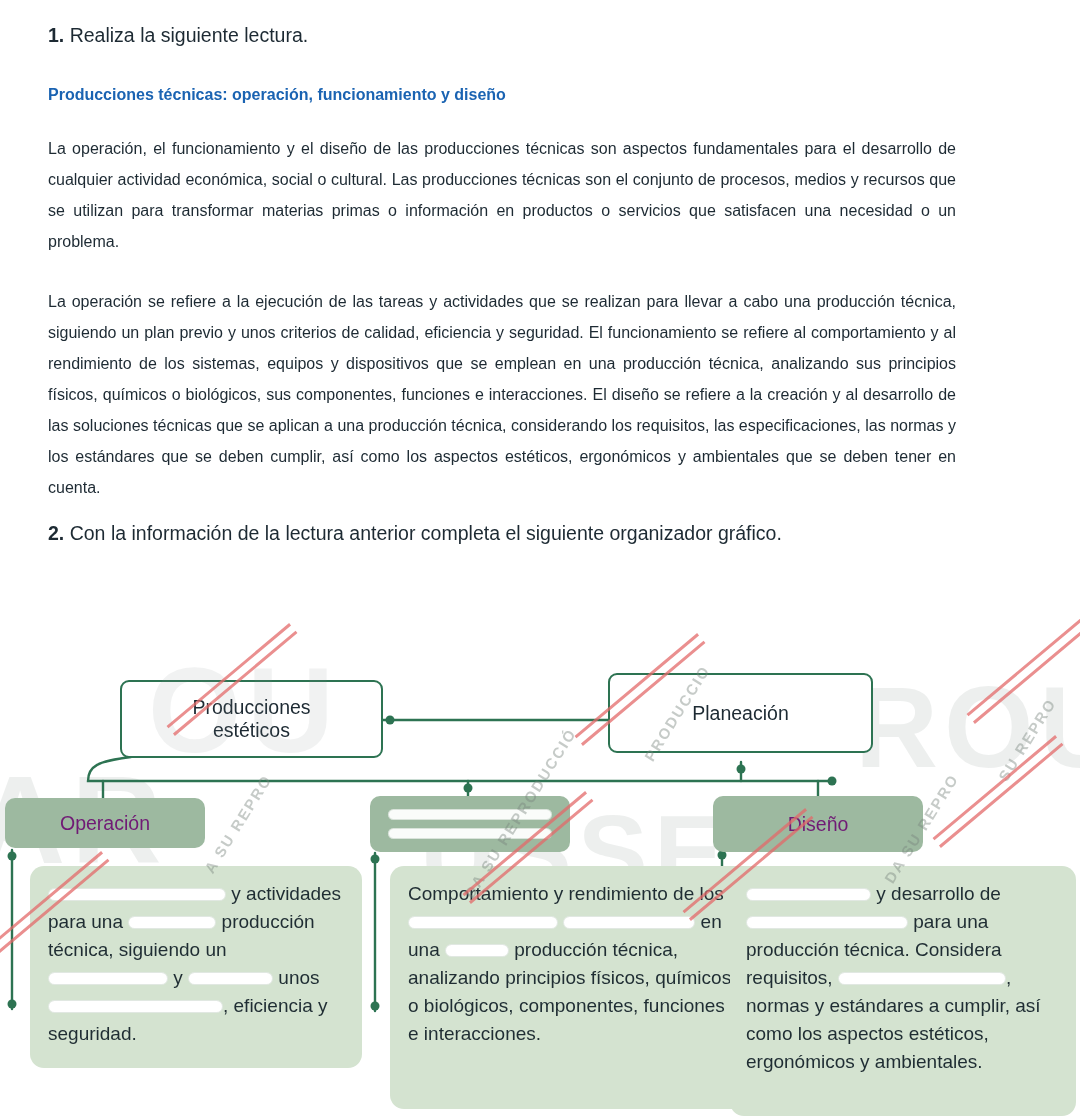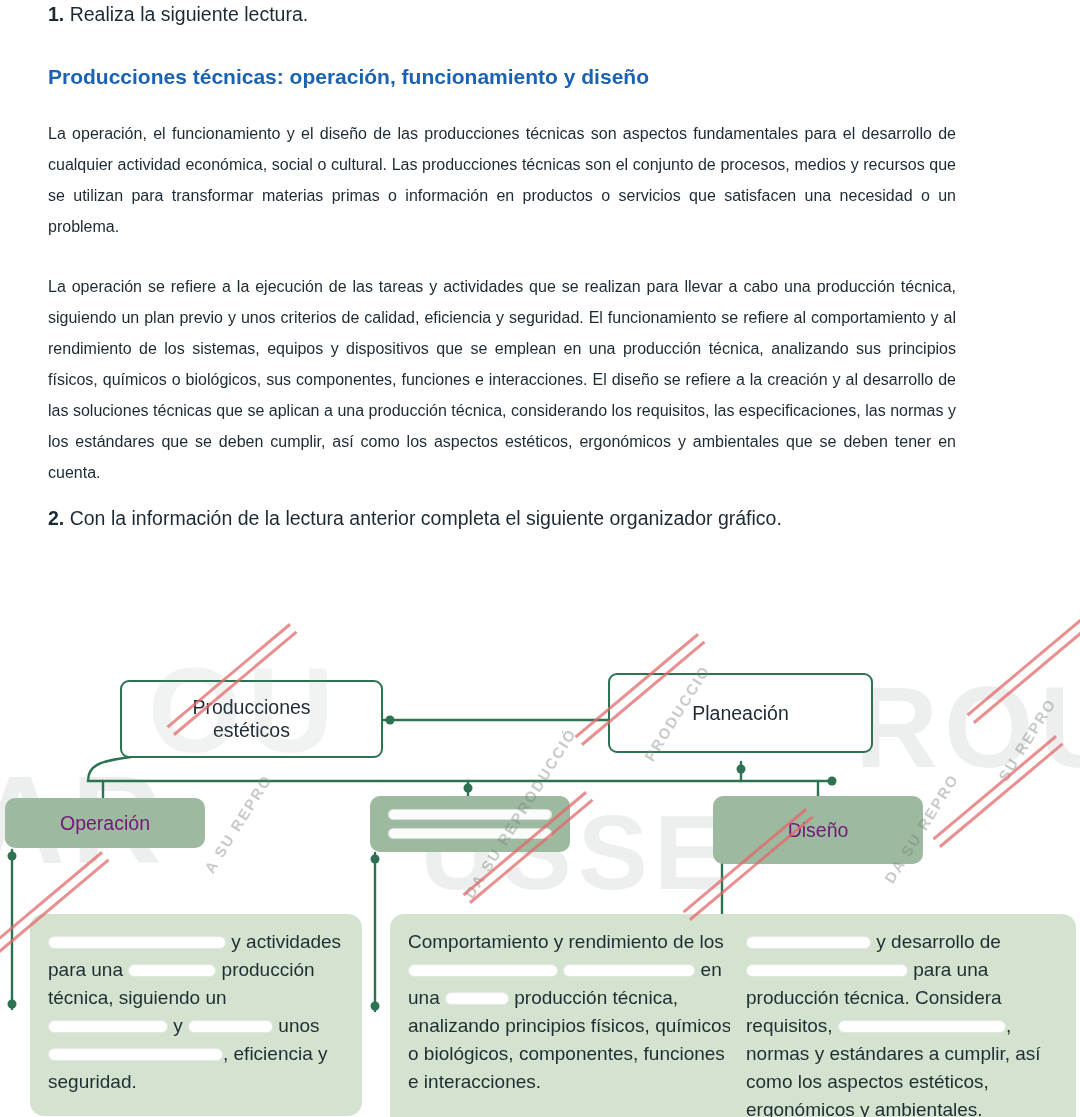--- a/index.html
+++ b/index.html
@@ -1,40 +1,40 @@
 <!DOCTYPE html>
 <html style="--title_blue: #1a63b2; --line_green: #2d7352; --node_fill: #9db9a0; --detail_fill: #d4e3d0; --text_dark: #1d2a33; --red_mark: #e36b6b;"><head>
 <meta charset="utf-8">
 <style>
   *{margin:0;padding:0;box-sizing:border-box;}
   html,body{background:#ffffff;}
   .page{position:relative;width:1080px;height:1117px;background:#fff;overflow:hidden;
         font-family:"Liberation Sans",sans-serif;color:var(--text_dark,#1d2a33);}
-  .content{padding:1px 124px 0 48px;}
+  .content{padding:22px 124px 0 48px;}
   .instr{font-size:19.5px;line-height:27px;}
   .instr strong{font-weight:700;}
-  .title{margin-top:37px;font-size:21px;font-weight:700;color:var(--title_blue,#1a63b2);}
+  .title{margin-top:37px;font-size:16px;font-weight:700;color:var(--title_blue,#1a63b2);}
   .body-par{margin-top:29px;font-size:16px;line-height:31px;text-align:justify;}
   .body-par.second{}
   .instr2{margin-top:17px;}
 
   .diagram{position:absolute;left:0;top:653px;width:1080px;height:464px;}
   .connectors{position:absolute;left:0;top:0;z-index:1;}
   .connectors .ln{stroke:var(--line_green,#2d7352);stroke-width:2.4;fill:none;stroke-linecap:round;}
   .connectors .dot{fill:var(--line_green,#2d7352);}
 
   .node{position:absolute;z-index:2;display:flex;align-items:center;justify-content:center;
         text-align:center;font-size:19.5px;}
   .node-outline{background:#ffffff;border:2px solid var(--line_green,#2d7352);border-radius:9px;}
   .node-fill{background:var(--node_fill,#9db9a0);border-radius:10px;color:#701a75;font-weight:500;}
   .node-label.narrow{display:inline-block;max-width:150px;}
   .node.col{flex-direction:column;}
 
   .detail{position:absolute;z-index:2;background:var(--detail_fill,#d4e3d0);border-radius:14px;
-          padding:14px 18px;font-size:19px;line-height:28px;color:#1f2d33;overflow:hidden;margin-top:48px;}
+          padding:14px 18px;font-size:19px;line-height:28px;color:#1f2d33;overflow:hidden;}
   .blank{display:inline-block;height:13px;border-radius:8px;background:#ffffff;vertical-align:-1px;
          box-shadow:inset 0 0 0 1px rgba(120,150,125,.22);}
   .node-blank-strip{display:block;width:164px;height:11px;border-radius:7px;margin:4px 0;
          background:rgba(255,255,255,.95);box-shadow:inset 0 0 0 1px rgba(120,150,125,.25);}
 
   .wm-big{position:absolute;z-index:0;font-weight:700;letter-spacing:6px;white-space:nowrap;
           color:rgba(130,140,134,.14);}
   .wm-big.over{z-index:3;color:rgba(130,140,134,.11);text-align:right;}
   .wm-diag{position:absolute;z-index:3;font-size:15px;font-weight:600;letter-spacing:2px;
            color:rgba(120,130,124,.42);white-space:nowrap;transform:rotate(-58deg);transform-origin:0 50%;}
@@ -109,21 +109,21 @@
       <span class="node-label">Planeación</span>
     </div>
 
     <div class="node node-fill" style="left:5px;top:145px;width:200px;height:50px;">
       <span class="node-label">Operación</span>
     </div>
     <div class="node node-fill col" style="left:370px;top:143px;width:200px;height:56px;">
       <span class="node-blank-strip"></span>
       <span class="node-blank-strip"></span>
     </div>
-    <div class="node node-fill" style="left:713px;top:143px;width:210px;height:68px;">
+    <div class="node node-fill" style="left:713px;top:143px;width:210px;height:56px;">
       <span class="node-label">Diseño</span>
     </div>
 
     <div class="detail" style="left:30px;top:213px;width:332px;height:202px;">
       <span class="blank" style="width:178px"></span>
       <span>y actividades para una</span>
       <span class="blank" style="width:88px"></span>
       <span>producción técnica, siguiendo un</span>
       <span class="blank" style="width:120px"></span>
       <span>y</span>

